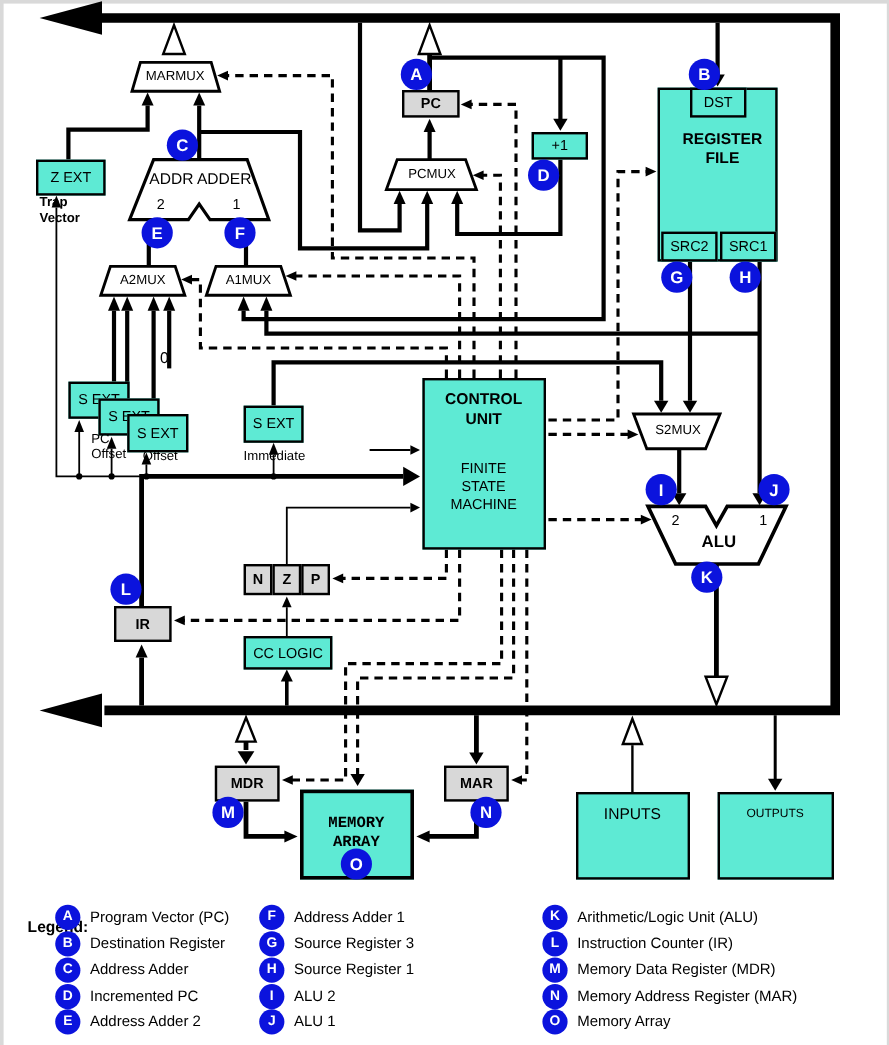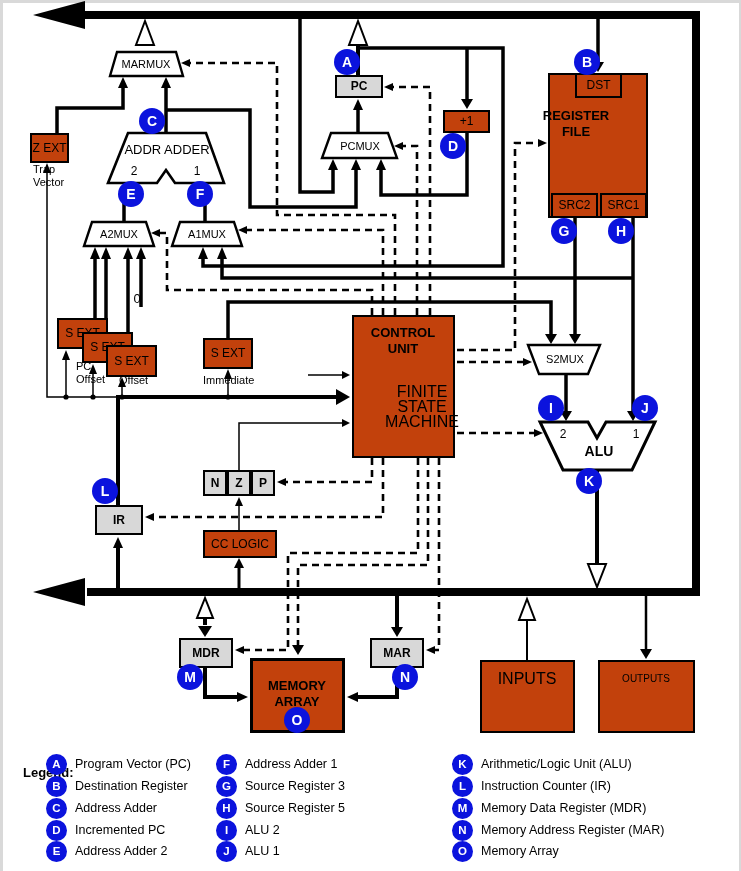--- a/index.html
+++ b/index.html
@@ -1,20 +1,20 @@
 <!DOCTYPE html>
 <html style="--badge: #0b13dd; --box_fill: #d8d8d8; --edge: #d9d9d9;"><head>
 <meta charset="utf-8">
 <style>
   html,body{margin:0;padding:0;background:#fff;}
   #page{position:relative;width:741px;height:871px;background:#fff;overflow:hidden;
         font-family:"Liberation Sans",sans-serif;color:#000;}
   .estrip{position:absolute;background:var(--edge,#d9d9d9);}
   #svgwires{position:absolute;left:0;top:0;}
-  .box{position:absolute;box-sizing:border-box;border:2.2px solid #000;background:#c2410c;
+  .box{position:absolute;box-sizing:border-box;border:2.2px solid #000;background:#5eead4;
        display:flex;align-items:center;justify-content:center;
        font-size:12px;line-height:13px;text-align:center;}
   .b3{border-width:2.8px;}
   .gray{background:var(--box_fill,#d8d8d8);font-weight:bold;}
   .lbl{position:absolute;font-size:11px;line-height:13px;white-space:pre-line;}
   .ctr{transform:translate(-50%,-50%);text-align:center;}
   .bold{font-weight:bold;}
   .badge{position:absolute;width:26px;height:26px;border-radius:50%;
          background:var(--badge,#0b13dd);color:#fff;display:flex;align-items:center;justify-content:center;
          font-size:14px;font-weight:bold;transform:translate(-50%,-50%);}
@@ -171,21 +171,21 @@
       <polygon points="117,52 176,52 183,76 110,76"></polygon>
       <polygon points="331,133 388,133 397,158 322,158"></polygon>
       <polygon points="92,222 146,222 154,246 84,246"></polygon>
       <polygon points="180,222 234,222 242,246 172,246"></polygon>
       <polygon points="528,345 600,345 588,374 539,374"></polygon>
       <polygon points="128,133 206,133 224,183 175,183 166,170 157,183 108,183" stroke-width="2.6"></polygon>
       <polygon points="540,422 588,422 597,438 606,422 655,422 632,470 563,470" stroke-width="3"></polygon>
     </g>
   </svg>
 
-  <div class="box" style="left:30px;top:133px;width:39px;height:30px;">
+  <div class="box" style="left:30px;top:133px;width:58px;height:30px;">
       <span>Z EXT</span>
     </div>
   <div class="box" style="left:57px;top:318px;width:51px;height:31px;">
       <span>S EXT</span>
     </div>
   <div class="box" style="left:82px;top:332px;width:51px;height:31px;">
       <span>S EXT</span>
     </div>
   <div class="box" style="left:106px;top:345px;width:51px;height:32px;">
       <span>S EXT</span>
@@ -195,36 +195,36 @@
     </div>
 
   <div class="box gray" style="left:335px;top:75px;width:48px;height:23px;">
       <span>PC</span>
     </div>
   <div class="box" style="left:443px;top:110px;width:47px;height:23px;">
       <span>+1</span>
     </div>
 
   <div class="box b3" style="left:548px;top:73px;width:100px;height:145px;"></div>
-  <div class="lbl ctr bold" style="left:576px;top:124px;font-size:13px;line-height:16px;">REGISTER
+  <div class="lbl ctr bold" style="left:602px;top:124px;font-size:13px;line-height:16px;">REGISTER
 FILE</div>
   <div class="box" style="left:575px;top:73px;width:47px;height:25px;border-width:2px;">
       <span>DST</span>
     </div>
   <div class="box" style="left:551px;top:193px;width:47px;height:25px;border-width:2px;">
       <span>SRC2</span>
     </div>
   <div class="box" style="left:600px;top:193px;width:47px;height:25px;border-width:2px;">
       <span>SRC1</span>
     </div>
 
   <div class="box b3" style="left:352px;top:315px;width:103px;height:143px;"></div>
   <div class="lbl ctr bold" style="left:403px;top:341px;font-size:13px;line-height:16px;">CONTROL
 UNIT</div>
-  <div class="lbl ctr" style="left:403px;top:406px;font-size:16px;line-height:15px;margin-left:19px;">FINITE
+  <div class="lbl ctr" style="left:403px;top:406px;font-size:12px;line-height:15px;">FINITE
 STATE
 MACHINE</div>
 
   <div class="box gray" style="left:95px;top:505px;width:48px;height:30px;border-width:2.5px;">
       <span>IR</span>
     </div>
   <div class="box gray" style="left:203px;top:470px;width:24px;height:26px;border-width:2px;">
       <span>N</span>
     </div>
   <div class="box gray" style="left:227px;top:470px;width:24px;height:26px;border-width:2px;">
@@ -237,40 +237,40 @@
       <span>CC LOGIC</span>
     </div>
 
   <div class="box gray" style="left:179px;top:638px;width:54px;height:30px;border-width:2.5px;">
       <span>MDR</span>
     </div>
   <div class="box gray" style="left:370px;top:638px;width:54px;height:30px;border-width:2.5px;">
       <span>MAR</span>
     </div>
   <div class="box" style="left:250px;top:658px;width:95px;height:75px;border-width:3.2px;"></div>
-  <div class="lbl ctr bold" style="left:297px;top:694px;font-size:13px;line-height:16px;">MEMORY
+  <div class="lbl ctr bold" style="left:297px;top:694px;font-size:13px;line-height:16px;font-family:Liberation Mono, monospace;">MEMORY
 ARRAY</div>
   <div class="box" style="left:480px;top:660px;width:95px;height:73px;border-width:2.5px;"></div>
-  <div class="lbl ctr" style="left:527px;top:678px;font-size:16px;">INPUTS</div>
+  <div class="lbl ctr" style="left:527px;top:678px;font-size:13px;">INPUTS</div>
   <div class="box" style="left:598px;top:660px;width:97px;height:73px;border-width:2.5px;"></div>
   <div class="lbl ctr" style="left:646px;top:678px;font-size:10px;">OUTPUTS</div>
 
   <div class="lbl ctr" style="left:146px;top:64px;">MARMUX</div>
   <div class="lbl ctr" style="left:360px;top:146px;">PCMUX</div>
   <div class="lbl ctr" style="left:119px;top:234px;">A2MUX</div>
   <div class="lbl ctr" style="left:207px;top:234px;">A1MUX</div>
   <div class="lbl ctr" style="left:565px;top:359px;">S2MUX</div>
   <div class="lbl ctr" style="left:167px;top:149px;font-size:13px;">ADDR ADDER</div>
   <div class="lbl ctr" style="left:134px;top:171px;font-size:12px;">2</div>
   <div class="lbl ctr" style="left:197px;top:171px;font-size:12px;">1</div>
   <div class="lbl ctr bold" style="left:599px;top:451px;font-size:14px;">ALU</div>
   <div class="lbl ctr" style="left:563px;top:434px;font-size:12px;">2</div>
   <div class="lbl ctr" style="left:636px;top:434px;font-size:12px;">1</div>
 
-  <div class="lbl" style="left:33px;top:163px;">Trap
+  <div class="lbl" style="left:33px;top:163px;font-weight:bold;">Trap
 Vector</div>
   <div class="lbl" style="left:76px;top:360px;">PC
 Offset</div>
   <div class="lbl" style="left:119px;top:374px;">Offset</div>
   <div class="lbl" style="left:203px;top:374px;">Immediate</div>
   <div class="lbl ctr" style="left:137px;top:298px;font-size:13px;">0</div>
 
   <div class="badge" style="left:347px;top:62px;">A</div>
   <div class="badge" style="left:587px;top:62px;">B</div>
   <div class="badge" style="left:152px;top:121px;">C</div>
@@ -313,21 +313,21 @@
   <div class="lrow" style="left:216px;top:753px;">
       <span class="lbadge">F</span>
       <span>Address Adder 1</span>
     </div>
   <div class="lrow" style="left:216px;top:775px;">
       <span class="lbadge">G</span>
       <span>Source Register 3</span>
     </div>
   <div class="lrow" style="left:216px;top:797px;">
       <span class="lbadge">H</span>
-      <span>Source Register 5</span>
+      <span>Source Register 1</span>
     </div>
   <div class="lrow" style="left:216px;top:819px;">
       <span class="lbadge">I</span>
       <span>ALU 2</span>
     </div>
   <div class="lrow" style="left:216px;top:840px;">
       <span class="lbadge">J</span>
       <span>ALU 1</span>
     </div>
 

